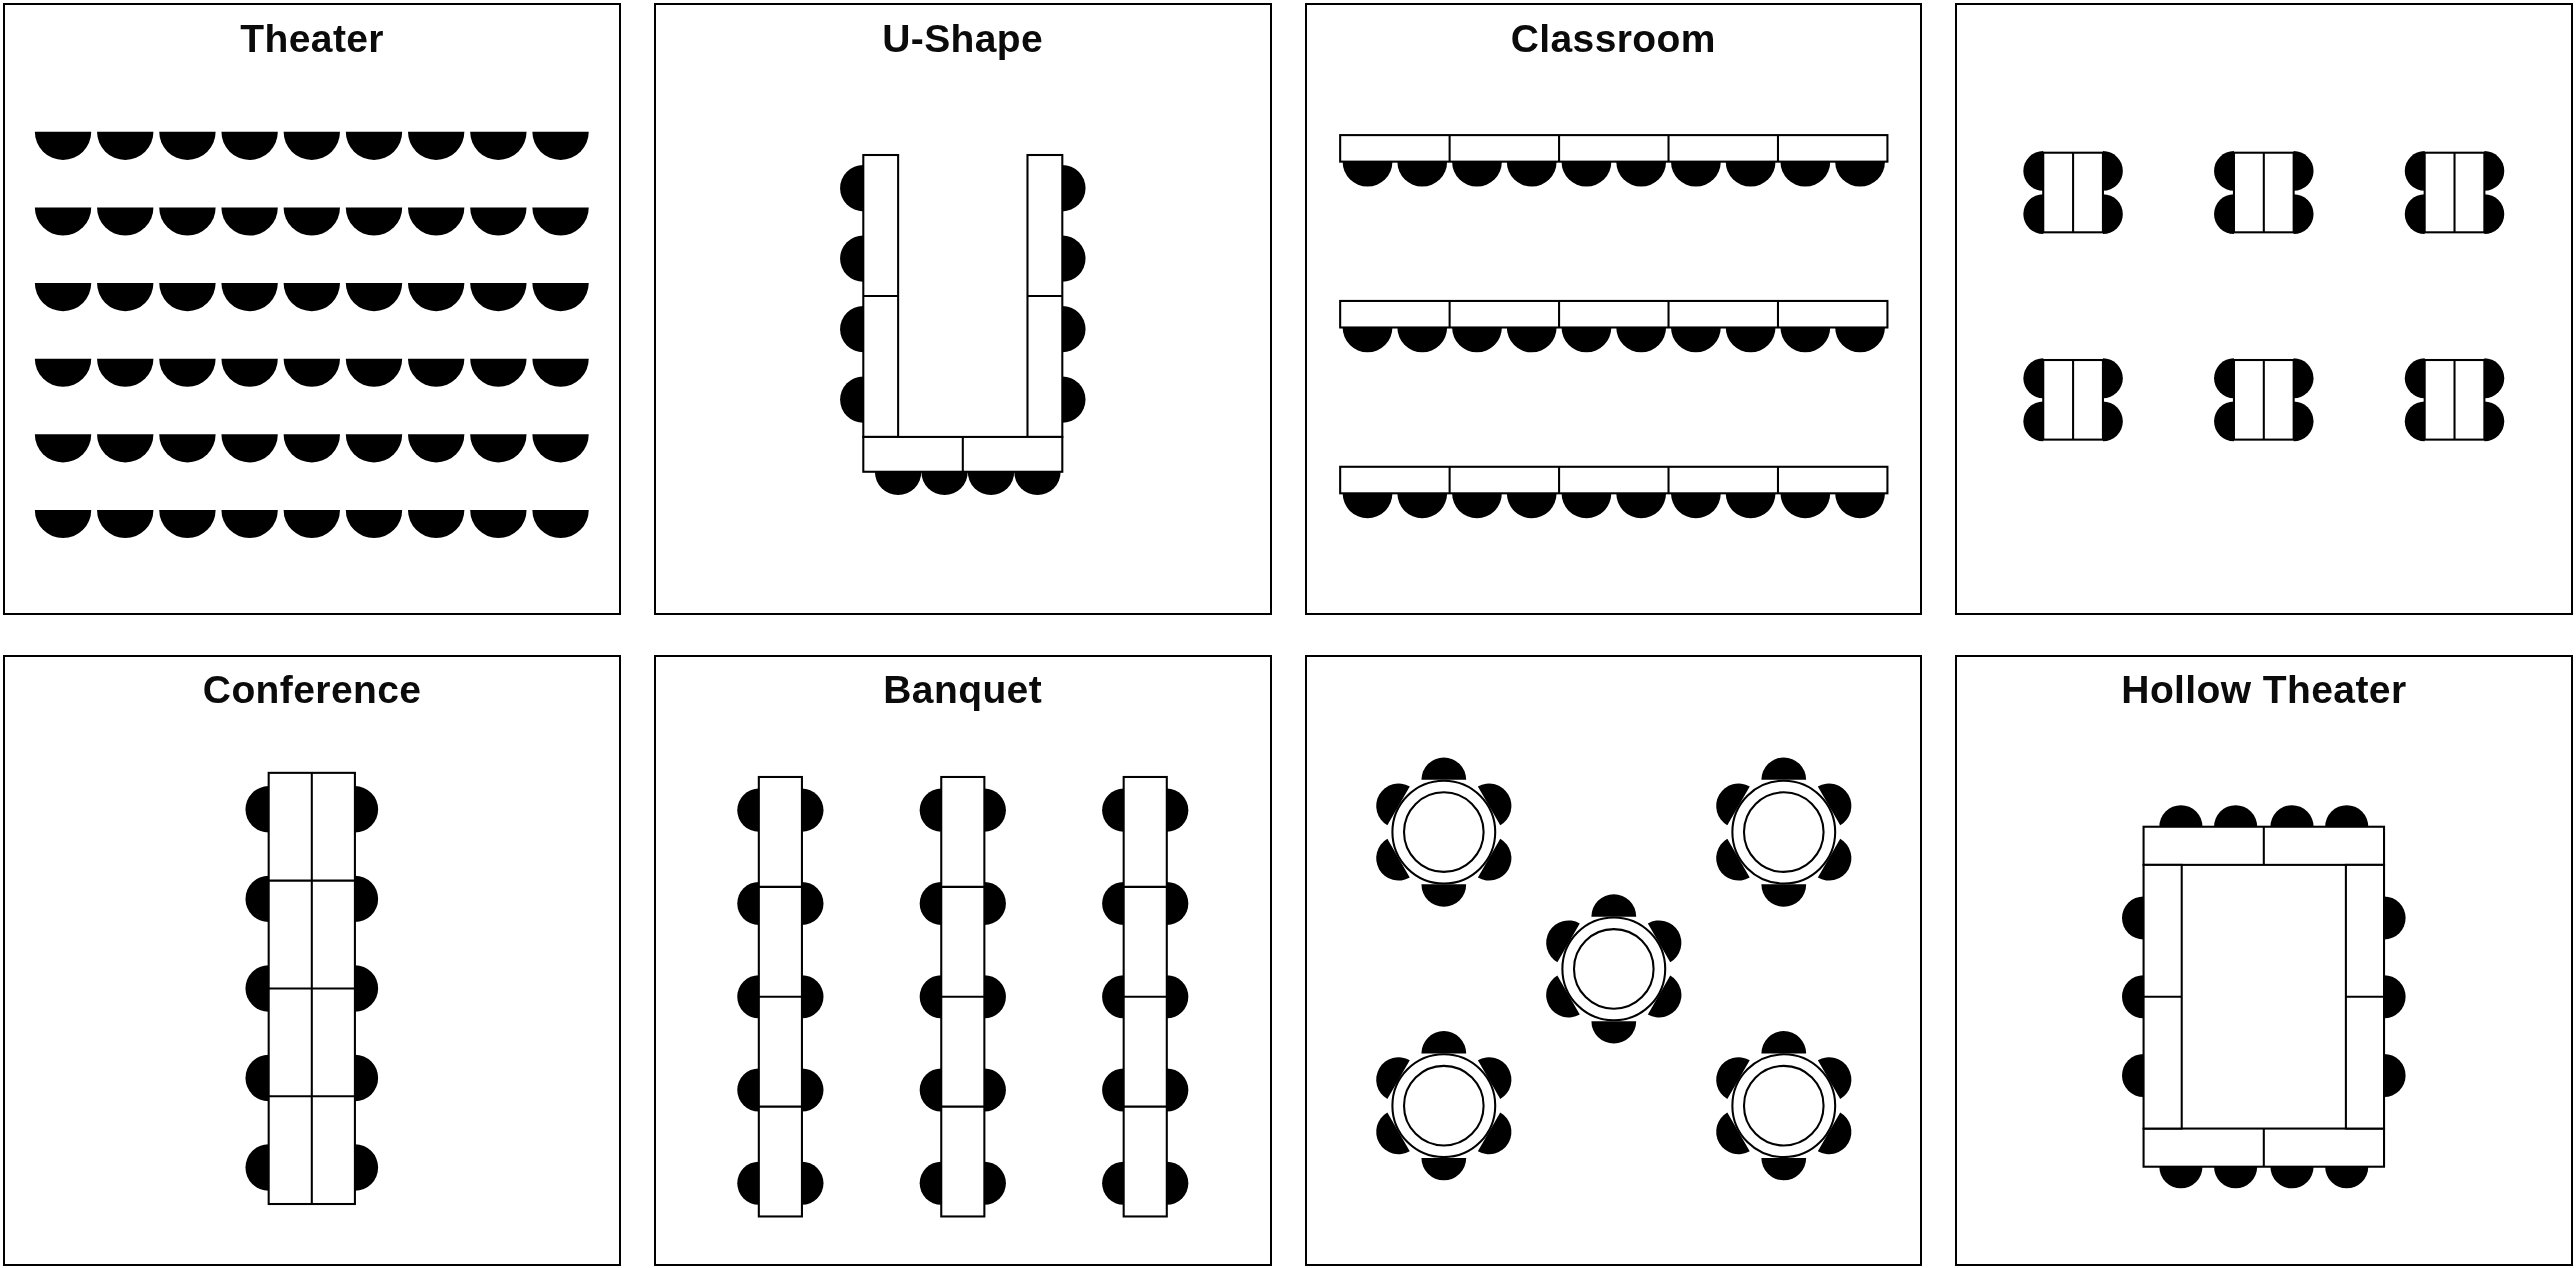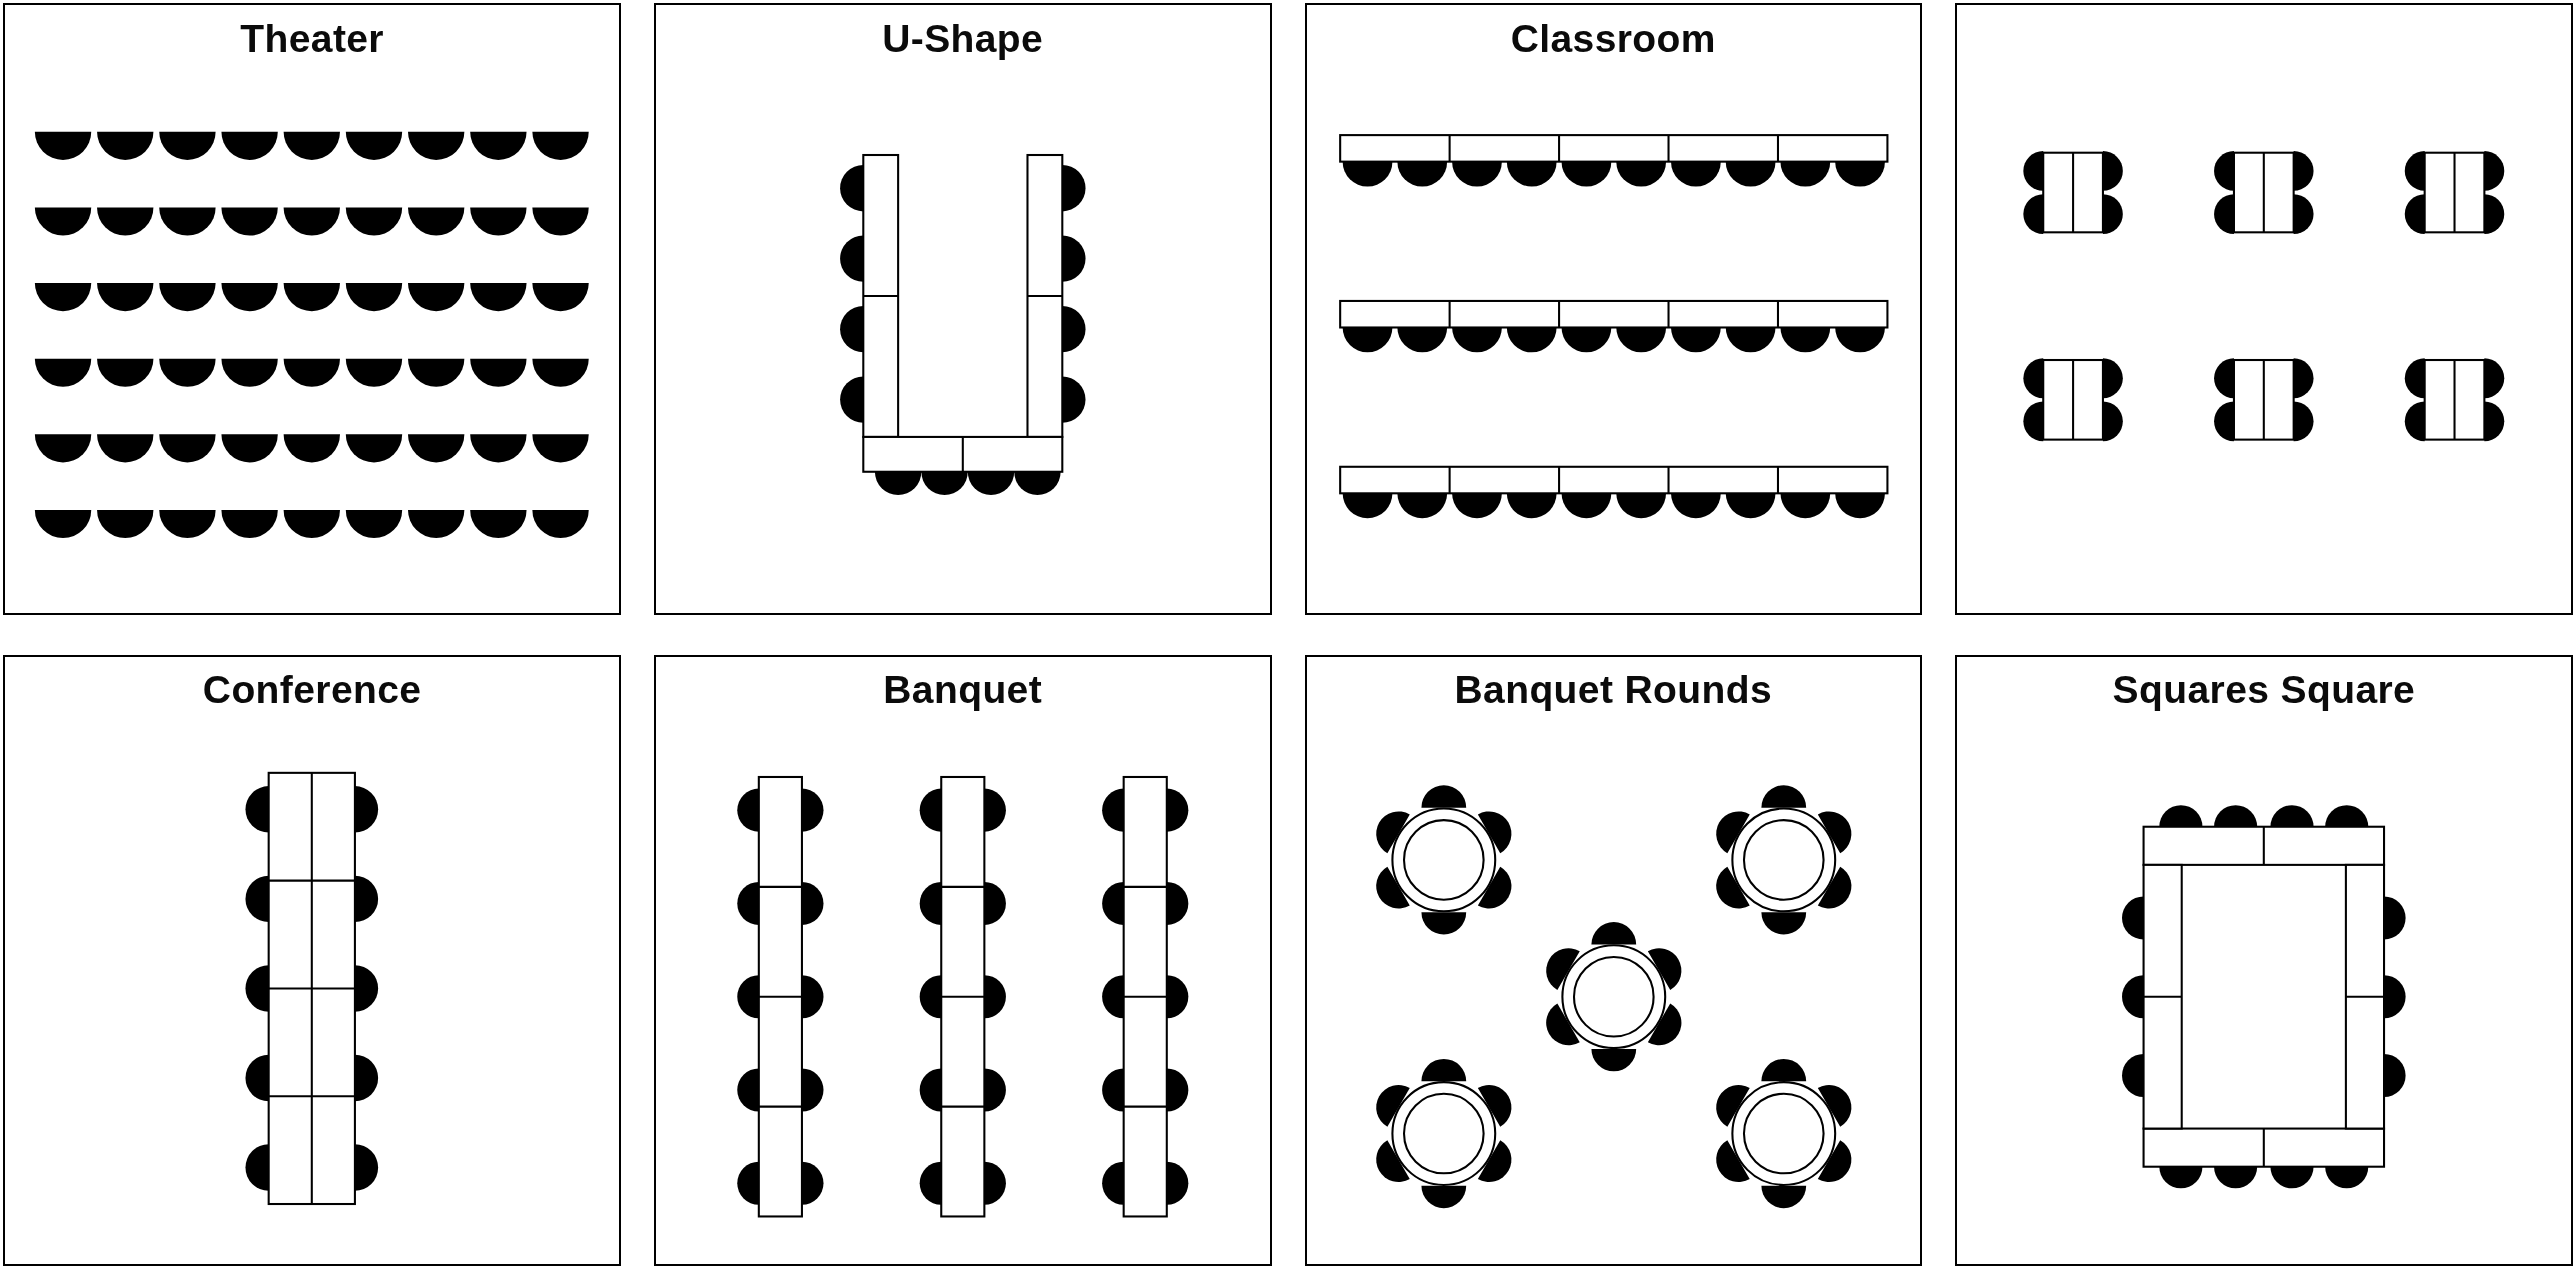--- a/index.html
+++ b/index.html
@@ -308,21 +308,20 @@
           <path fill="#000000" d="M 590 545 A 26 26 0 0 0 642 545 Z" transform="rotate(-90 616 545)"></path>
           <rect x="564" y="55" width="52" height="530" fill="#ffffff" stroke="#000000" stroke-width="2.5"></rect>
           <line x1="564" y1="187.5" x2="616" y2="187.5" stroke="#000000" stroke-width="2.5"></line>
           <line x1="564" y1="320" x2="616" y2="320" stroke="#000000" stroke-width="2.5"></line>
           <line x1="564" y1="452.5" x2="616" y2="452.5" stroke="#000000" stroke-width="2.5"></line>
         </svg>
     </div>
   </section>
 
   <section class="panel">
-    <h2 class="panel-title">Banquet Rounds</h2>
     <div class="diagram-wrap">
       <svg viewBox="0 0 740 620" preserveAspectRatio="xMidYMid meet" xmlns="http://www.w3.org/2000/svg">
           <path fill="#000000" d="M 138 92 A 27 27 0 0 0 192 92 Z" transform="rotate(-180 165 92)"></path>
           <path fill="#000000" d="M 192.55960043841964 123.5 A 27 27 0 0 0 246.55960043841964 123.5 Z" transform="rotate(-120 219.55960043841964 123.5)"></path>
           <path fill="#000000" d="M 192.55960043841964 186.5 A 27 27 0 0 0 246.55960043841964 186.5 Z" transform="rotate(-60 219.55960043841964 186.5)"></path>
           <path fill="#000000" d="M 138 218 A 27 27 0 0 0 192 218 Z"></path>
           <path fill="#000000" d="M 83.44039956158036 186.5 A 27 27 0 0 0 137.44039956158036 186.5 Z" transform="rotate(60 110.44039956158036 186.5)"></path>
           <path fill="#000000" d="M 83.44039956158036 123.5 A 27 27 0 0 0 137.44039956158036 123.5 Z" transform="rotate(120 110.44039956158036 123.5)"></path>
           <circle cx="165" cy="155" r="62" fill="#ffffff" stroke="#000000" stroke-width="2.5"></circle>
           <circle cx="165" cy="155" r="48" fill="none" stroke="#000000" stroke-width="2.5"></circle>
@@ -356,21 +355,21 @@
           <path fill="#000000" d="M 343 383 A 27 27 0 0 0 397 383 Z"></path>
           <path fill="#000000" d="M 288.44039956158036 351.5 A 27 27 0 0 0 342.44039956158036 351.5 Z" transform="rotate(60 315.44039956158036 351.5)"></path>
           <path fill="#000000" d="M 288.44039956158036 288.5 A 27 27 0 0 0 342.44039956158036 288.5 Z" transform="rotate(120 315.44039956158036 288.5)"></path>
           <circle cx="370" cy="320" r="62" fill="#ffffff" stroke="#000000" stroke-width="2.5"></circle>
           <circle cx="370" cy="320" r="48" fill="none" stroke="#000000" stroke-width="2.5"></circle>
         </svg>
     </div>
   </section>
 
   <section class="panel">
-    <h2 class="panel-title">Squares Square</h2>
+    <h2 class="panel-title">Hollow Theater</h2>
     <div class="diagram-wrap">
       <svg viewBox="0 0 740 620" preserveAspectRatio="xMidYMid meet" xmlns="http://www.w3.org/2000/svg">
           <path fill="#000000" d="M 244 115 A 26 26 0 0 0 296 115 Z" transform="rotate(180 270 115)"></path>
           <path fill="#000000" d="M 244 525 A 26 26 0 0 0 296 525 Z"></path>
           <path fill="#000000" d="M 310 115 A 26 26 0 0 0 362 115 Z" transform="rotate(180 336 115)"></path>
           <path fill="#000000" d="M 310 525 A 26 26 0 0 0 362 525 Z"></path>
           <path fill="#000000" d="M 378 115 A 26 26 0 0 0 430 115 Z" transform="rotate(180 404 115)"></path>
           <path fill="#000000" d="M 378 525 A 26 26 0 0 0 430 525 Z"></path>
           <path fill="#000000" d="M 444 115 A 26 26 0 0 0 496 115 Z" transform="rotate(180 470 115)"></path>
           <path fill="#000000" d="M 444 525 A 26 26 0 0 0 496 525 Z"></path>

